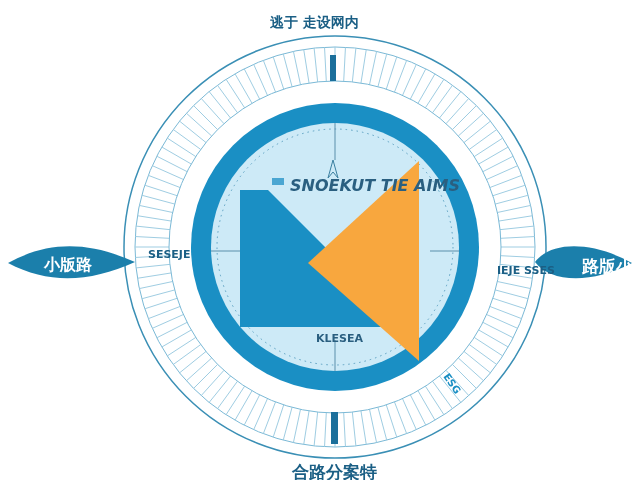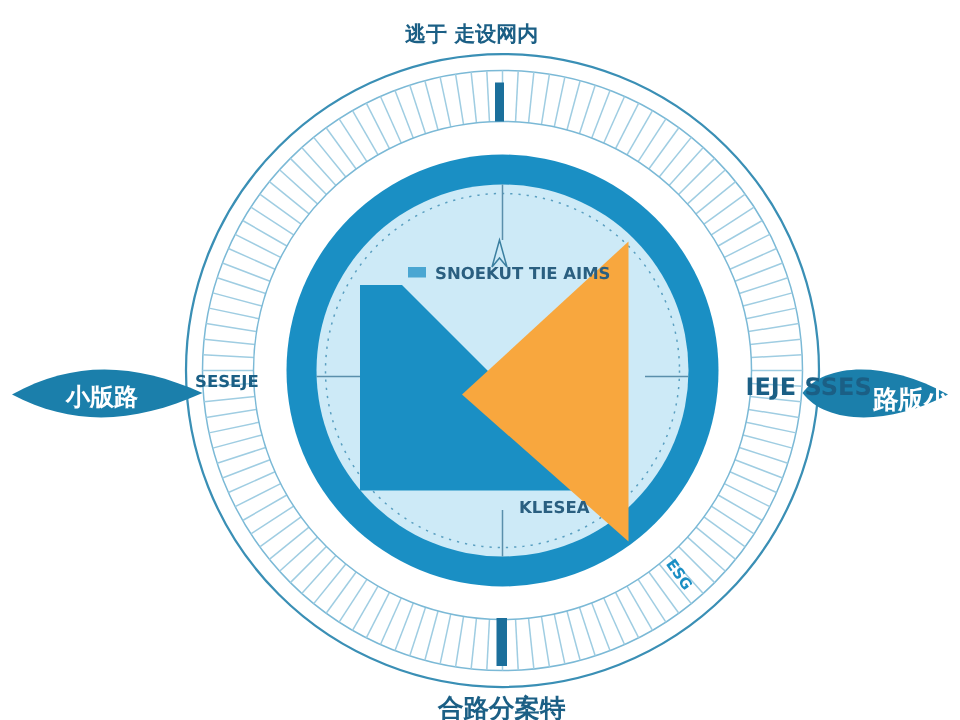--- a/index.html
+++ b/index.html
@@ -156,20 +156,20 @@
   <rect x="272" y="178" width="12" height="7" fill="#4aa6d2"></rect>
 
   <rect x="330" y="55" width="6" height="26" fill="#1b6f9b"></rect>
   <rect x="331" y="412" width="7" height="32" fill="#1b6f9b"></rect>
 
   <path d="M8 263 C50 240 90 242 135 262 C90 282 50 285 8 263 Z" fill="#1b7fab"></path>
   <path d="M632 263 C590 240 550 242 535 262 C550 282 590 285 632 263 Z" fill="#1b7fab"></path>
 </svg>
 
 <div class="lbl" style="left:270px;top:14px;font-size:14px;color:#1b5f85;">逃于 走设网内</div>
-<div class="lbl" style="left:290px;top:176px;font-size:11px;color:#2a5f80;">SNOEKUT TIE AIMS</div>
-<div class="lbl" style="left:316px;top:332px;font-size:11px;color:#2a5f80;margin-left:30px;">KLESEA</div>
-<div class="lbl" style="left:130px;top:248px;font-size:11px;color:#1b5f85;">SESEJE</div>
-<div class="lbl" style="left:497px;top:248px;font-size:16px;color:#1b5f85;">IEJE SSES</div>
+<div class="lbl" style="left:290px;top:176px;font-size:16px;color:#2a5f80;font-style:italic;">SNOEKUT TIE AIMS</div>
+<div class="lbl" style="left:316px;top:332px;font-size:11px;color:#2a5f80;">KLESEA</div>
+<div class="lbl" style="left:148px;top:248px;font-size:11px;color:#1b5f85;">SESEJE</div>
+<div class="lbl" style="left:497px;top:264px;font-size:11px;color:#1b5f85;">IEJE SSES</div>
 <div class="lbl" style="left:44px;top:255px;font-size:16px;color:#ffffff;">小版路</div>
 <div class="lbl" style="left:582px;top:255px;font-size:17px;color:#ffffff;">路版小</div>
 <div class="lbl" style="left:441px;top:378px;font-size:10px;color:#1a8fc4;transform:rotate(55deg);">ESG</div>
 <div class="lbl" style="left:292px;top:461px;font-size:17px;color:#1b5f85;">合路分案特</div>
 
 </body></html>

